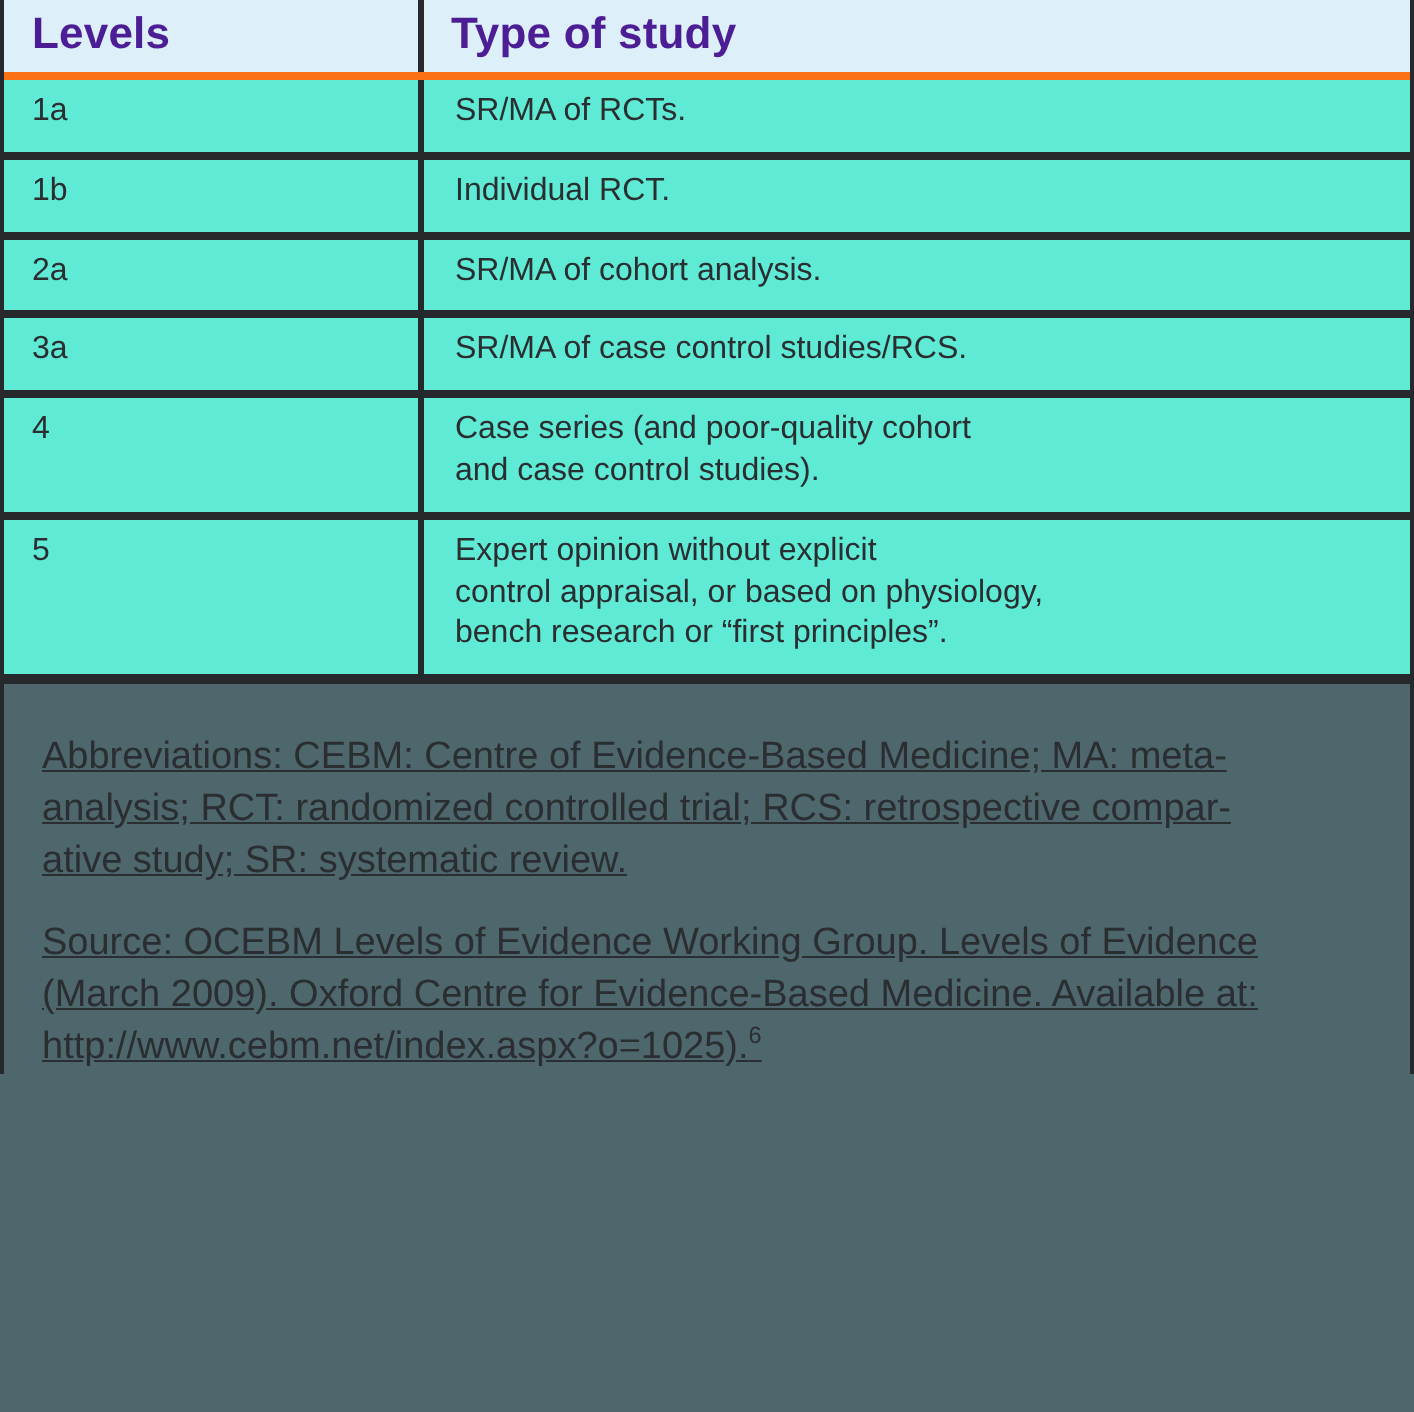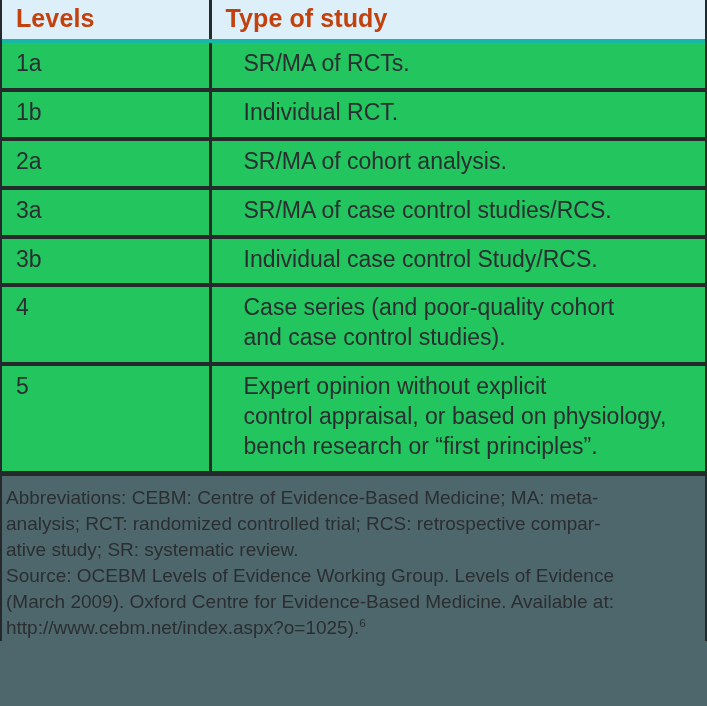--- a/index.html
+++ b/index.html
@@ -26,64 +26,64 @@
   table.evidence-table {
     width: 100%;
     border-collapse: collapse;
     table-layout: fixed;
   }
 
   table.evidence-table col.col-levels { width: 208px; }
 
   thead th {
     background: #ddeff8;
-    color: #c2410c;
-    font-size: 25px;
+    color: #4c1d95;
+    font-size: 22px;
     font-weight: bold;
     text-align: left;
     padding: 4px 0 6px 14px;
     vertical-align: top;
     letter-spacing: 0.1px;
-    border-bottom: 4px solid #14b8a6;
+    border-bottom: 4px solid #f97316;
   }
   thead th.th-type {
     border-left: 3px solid #26292c;
   }
 
   tbody td {
-    background: #22c55e;
+    background: #5eead4;
     color: #2a2e31;
-    font-size: 23px;
+    font-size: 16px;
     line-height: 1.30;
     vertical-align: top;
     padding: 6px 6px 9px 14px;
     border-bottom: 4px solid #26292c;
   }
   tbody td.cell-type {
     border-left: 3px solid #26292c;
-    padding-left: 32px;
+    padding-left: 16px;
     padding-right: 10px;
   }
   tbody tr:last-child td {
     border-bottom: 5px solid #26292c;
   }
 
   .cell-line { display: block; white-space: pre; }
 
   .footnotes {
     background: #4e676d;
     box-sizing: border-box;
     border-left: 2px solid #26292c;
     border-right: 2px solid #26292c;
     padding: 9px 6px 0 4px;
     color: #2a2e31;
     font-size: 19px;
     line-height: 1.37;
   }
-  .footnote-block { margin: 0; }
+  .footnote-block { margin: 15px; text-decoration: underline; }
   .footnote-line { display: block; white-space: pre; }
   sup.ref {
     font-size: 0.62em;
     vertical-align: super;
     line-height: 0;
   }
 </style>
 </head>
 <body>
 
@@ -127,28 +127,20 @@
         <tr>
           <td class="cell-level">
             <span class="cell-line">3a</span>
           </td>
           <td class="cell-type">
             <span class="cell-line">SR/MA of case control studies/RCS.</span>
           </td>
         </tr>
         <tr>
           <td class="cell-level">
-            <span class="cell-line">3b</span>
-          </td>
-          <td class="cell-type">
-            <span class="cell-line">Individual case control Study/RCS.</span>
-          </td>
-        </tr>
-        <tr>
-          <td class="cell-level">
             <span class="cell-line">4</span>
           </td>
           <td class="cell-type">
             <span class="cell-line">Case series (and poor-quality cohort</span>
             <span class="cell-line">and case control studies).</span>
           </td>
         </tr>
         <tr>
           <td class="cell-level">
             <span class="cell-line">5</span>

